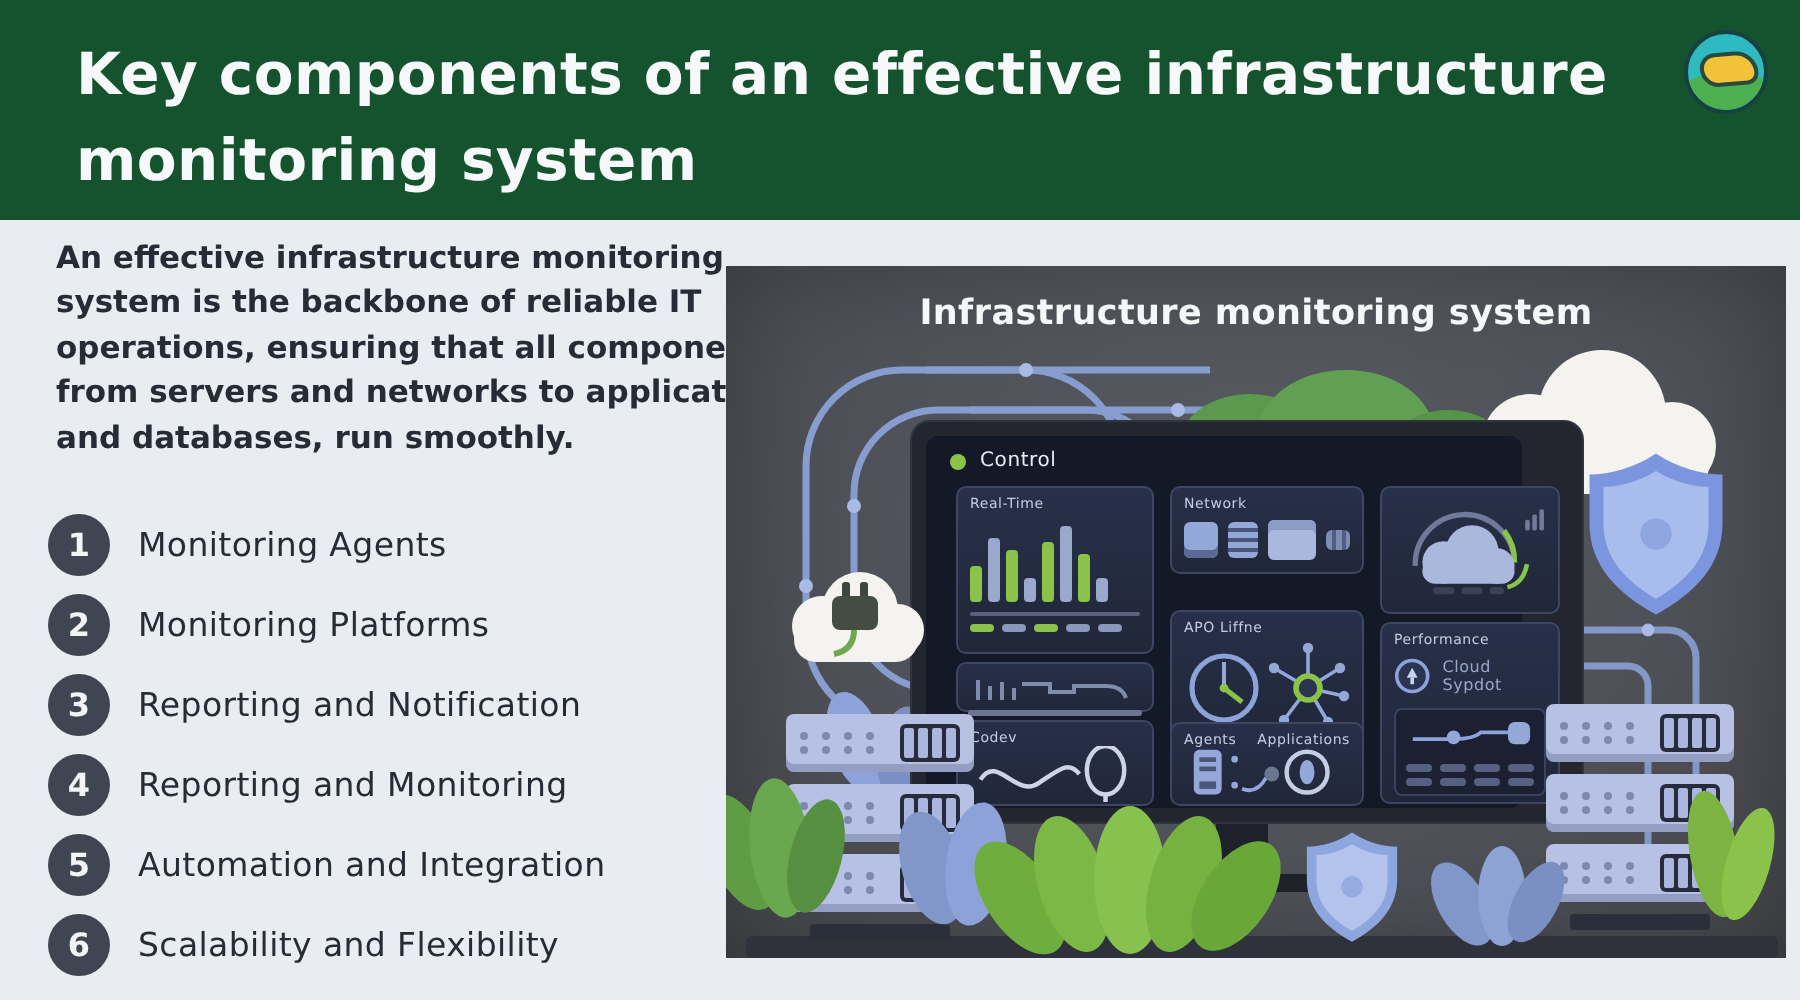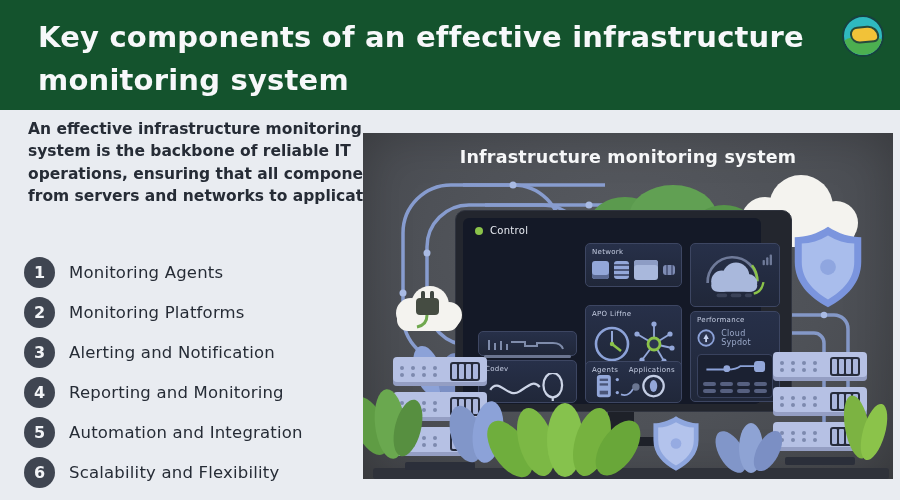--- a/index.html
+++ b/index.html
@@ -83,40 +83,41 @@
       <div class="hill"></div>
       <div class="blob"></div>
     </div>
   </div>
 
   <div class="intro">
     <div>An effective infrastructure monitoring</div>
     <div>system is the backbone of reliable IT</div>
     <div>operations, ensuring that all components</div>
     <div>from servers and networks to applications</div>
+    <div>and databases, run smoothly.</div>
   </div>
 
   <div class="list">
     <div class="row">
       <div class="badge">
           <span>1</span>
         </div>
       <div class="itemlabel">Monitoring Agents</div>
     </div>
     <div class="row">
       <div class="badge">
           <span>2</span>
         </div>
       <div class="itemlabel">Monitoring Platforms</div>
     </div>
     <div class="row">
       <div class="badge">
           <span>3</span>
         </div>
-      <div class="itemlabel">Alerting and Notification</div>
+      <div class="itemlabel">Reporting and Notification</div>
     </div>
     <div class="row">
       <div class="badge">
           <span>4</span>
         </div>
       <div class="itemlabel">Reporting and Monitoring</div>
     </div>
     <div class="row">
       <div class="badge">
           <span>5</span>
@@ -195,20 +196,41 @@
 
     <div class="abs stand"></div>
     <div class="abs standbase"></div>
     <div class="abs monitor">
       <div class="screen">
         <div class="ctl">
           <div class="dotg"></div>
           <div class="ctltext">Control</div>
         </div>
 
+        <div class="panel" style="left:15px;top:25px;width:99px;height:84px;">
+          <div class="plabel">Real-Time</div>
+          <div class="bars">
+              <div class="bar g" style="height: 18px;"></div>
+              <div class="bar b" style="height: 32px;"></div>
+              <div class="bar g" style="height: 26px;"></div>
+              <div class="bar b" style="height: 12px;"></div>
+              <div class="bar g" style="height: 30px;"></div>
+              <div class="bar b" style="height: 38px;"></div>
+              <div class="bar g" style="height: 24px;"></div>
+              <div class="bar b" style="height: 12px;"></div>
+            </div>
+          <div class="hrline"></div>
+          <div class="pillrow">
+            <div class="pill g"></div>
+              <div class="pill"></div>
+              <div class="pill g"></div>
+              <div class="pill"></div>
+              <div class="pill"></div>
+          </div>
+        </div>
 
         <div class="panel" style="left:15px;top:113px;width:99px;height:25px;padding:3px 5px;">
           <svg width="87" height="11" viewBox="0 0 87 11">
             <g stroke="#7f8cab" stroke-width="2" fill="none">
               <line x1="5" y1="11" x2="5" y2="1"></line>
                 <line x1="11" y1="11" x2="11" y2="4"></line>
               <line x1="17" y1="11" x2="17" y2="2"></line>
                 <line x1="23" y1="11" x2="23" y2="5"></line>
               <path d="M27 3 h14 v4 h12 v-3 h16 q8 0 10 6"></path>
             </g>

